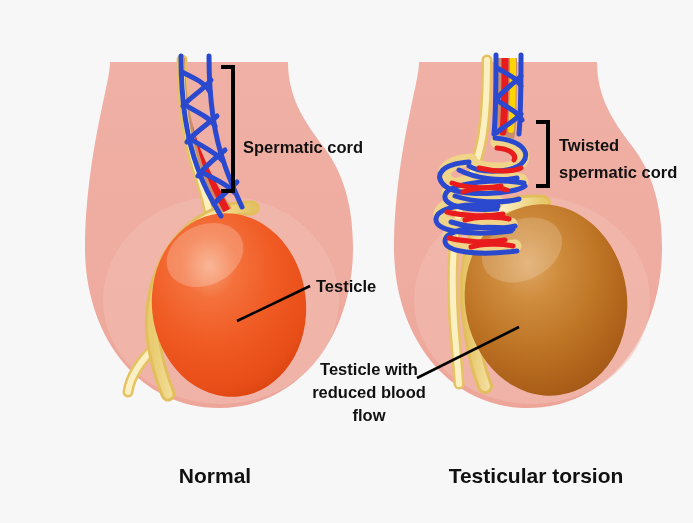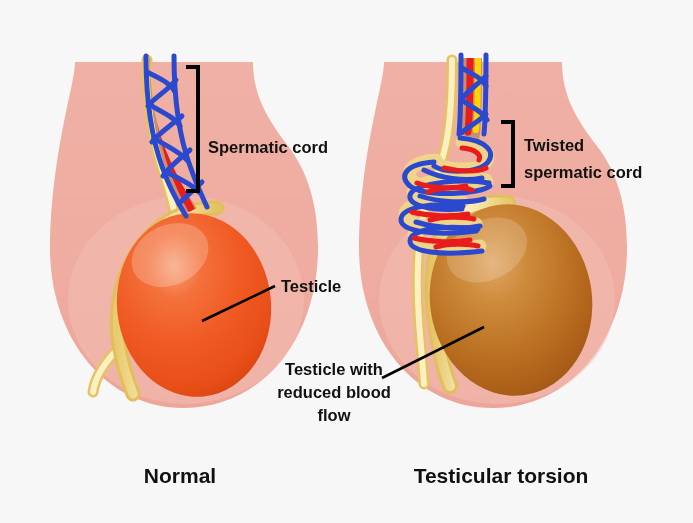--- a/index.html
+++ b/index.html
@@ -11,20 +11,21 @@
     width: 693px;
     height: 523px;
     font-family: "Liberation Sans", sans-serif;
     overflow: hidden;
   }
   #figure {
     position: relative;
     width: 554px;
     height: 523px;
     background: #f7f7f7;
+    margin-left: 35px;
   }
   #figure svg {
     display: block;
   }
   .lbl {
     font-family: "Liberation Sans", sans-serif;
     font-weight: bold;
     fill: #111111;
   }
   .lbl-callout { font-size: 16.5px; }

